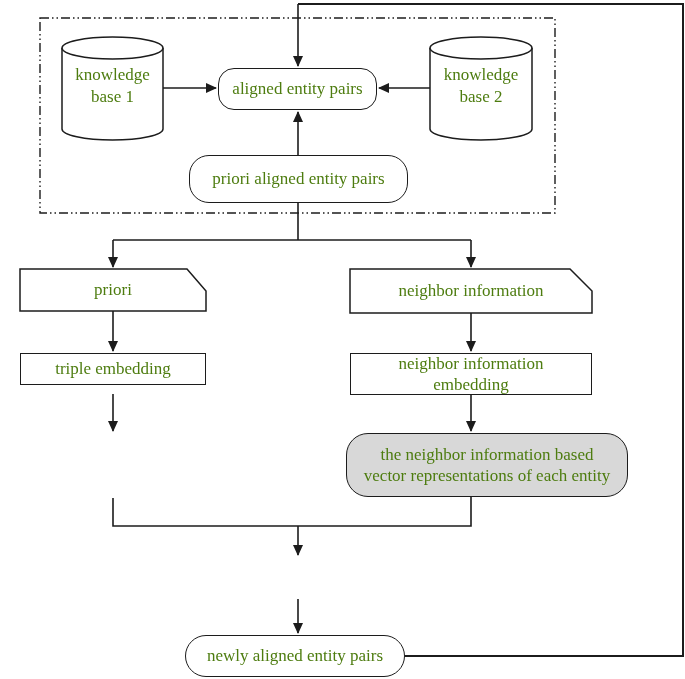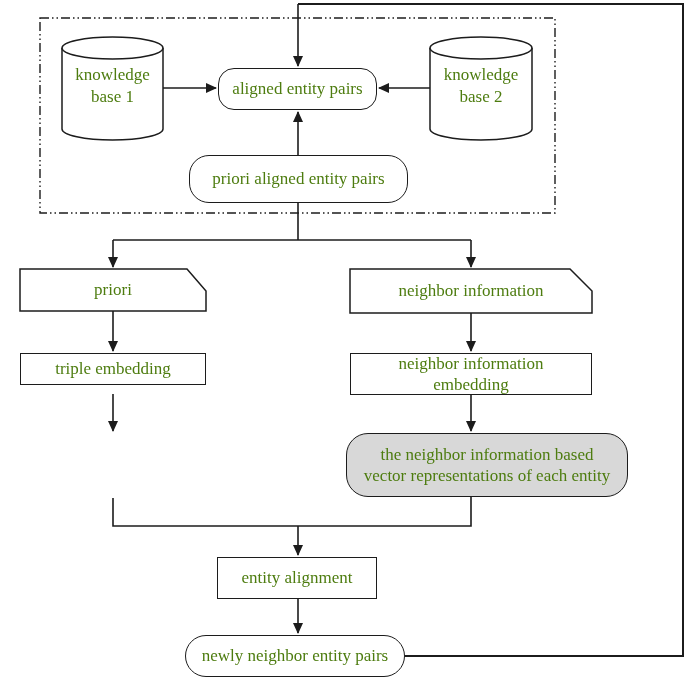--- a/index.html
+++ b/index.html
@@ -116,17 +116,16 @@
 
     <div class="node boxed" style="left:20px; top:353px; width:186px; height:32px;">triple embedding</div>
 
     <div class="node boxed" style="left:350px; top:353px; width:242px; height:42px;">neighbor information
 embedding</div>
 
 
     <div class="node gray" style="left:330px; top:433px; width:282px; height:64px; border-radius:22px;margin-left:16px;">the neighbor information based
 vector representations of each entity</div>
 
-    <div class="node boxed" style="left:217px; top:557px; width:160px; height:42px;">entity alignment</div>
 
-    <div class="node boxed" style="left:185px; top:635px; width:220px; height:42px; border-radius:21px;">newly neighbor entity pairs</div>
+    <div class="node boxed" style="left:185px; top:635px; width:220px; height:42px; border-radius:21px;">newly aligned entity pairs</div>
   </div>
 </div>
 
 </body></html>

